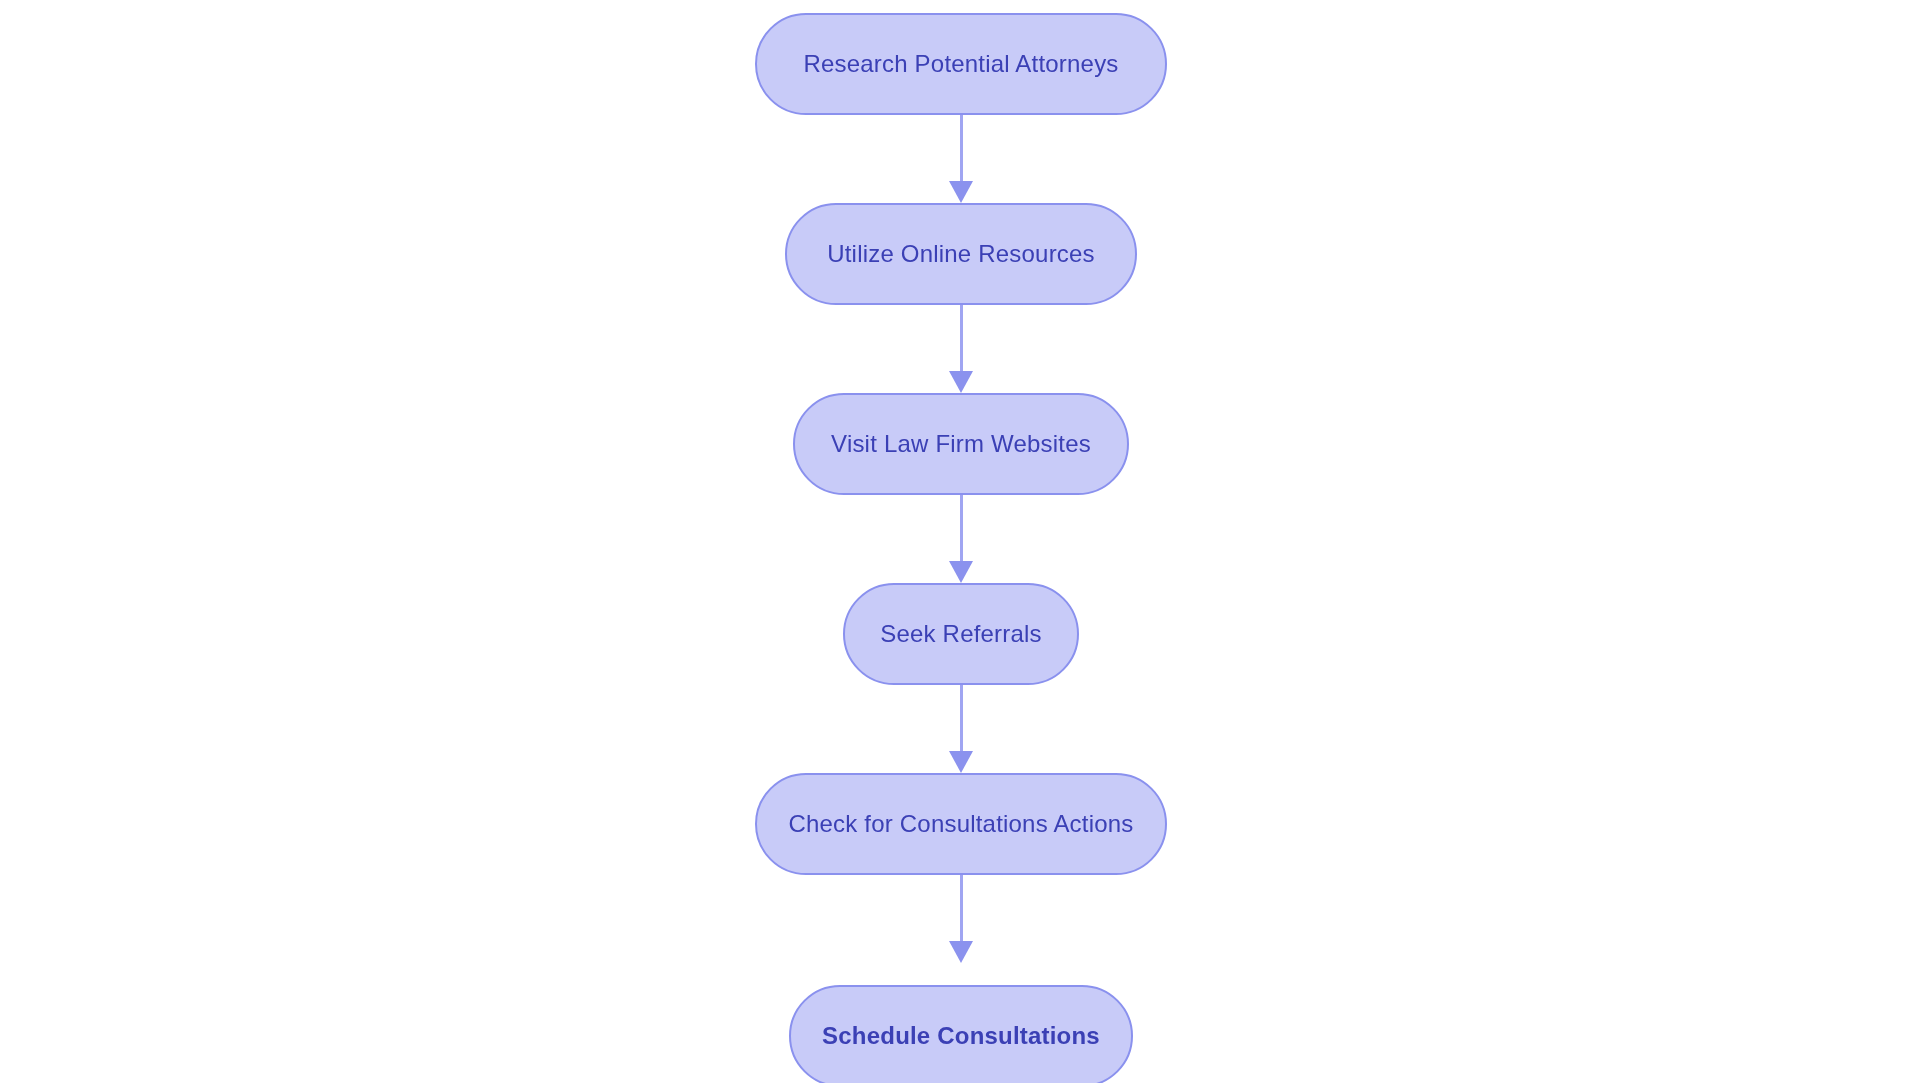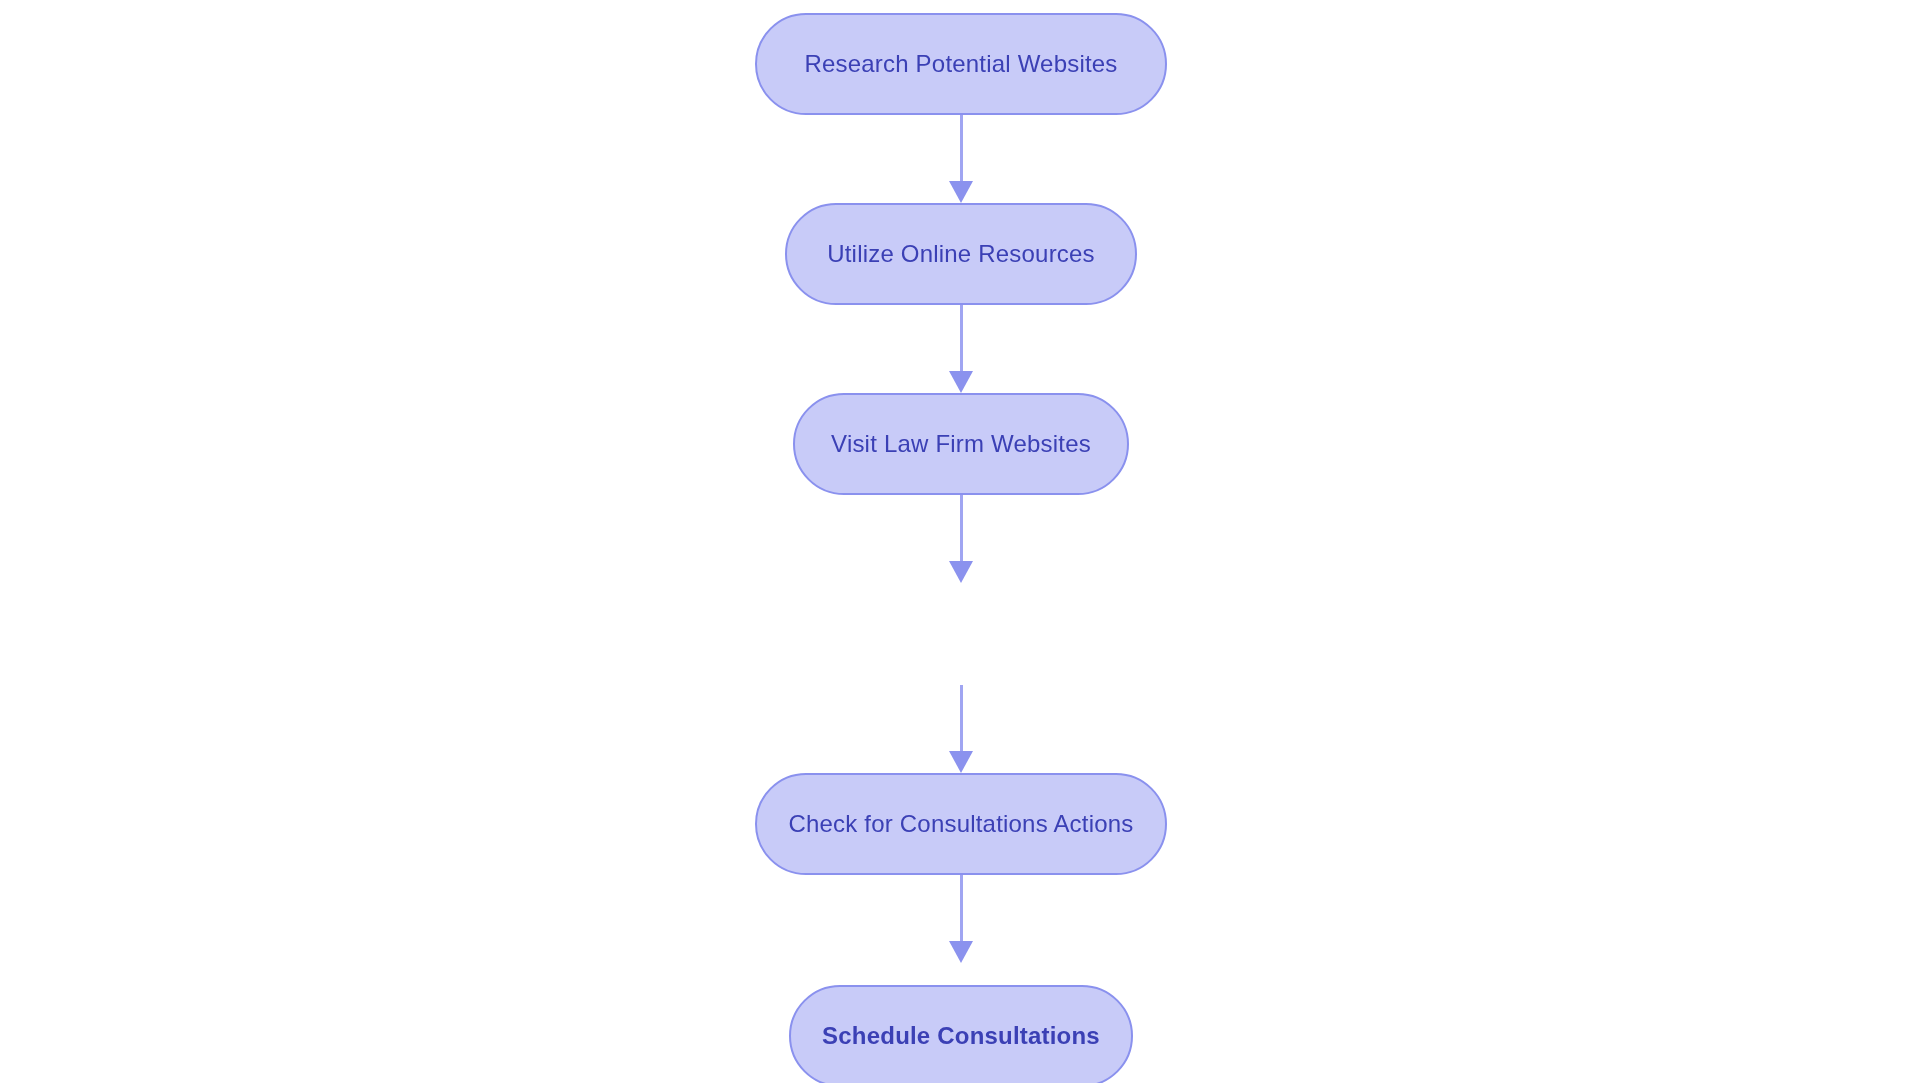--- a/index.html
+++ b/index.html
@@ -66,21 +66,21 @@
     border-right: 12px solid transparent;
     border-top: 22px solid var(--arrow, #8b92ee);
   }
 </style>
 </head>
 <body>
 
 <div class="canvas">
 
   <div class="flow-node n1">
-    <span>Research Potential Websites</span>
+    <span>Research Potential Attorneys</span>
   </div>
 
   <div class="flow-arrow a1">
     <div class="stem"></div>
     <div class="head"></div>
   </div>
 
   <div class="flow-node n2">
     <span>Utilize Online Resources</span>
   </div>
@@ -92,20 +92,23 @@
 
   <div class="flow-node n3">
     <span>Visit Law Firm Websites</span>
   </div>
 
   <div class="flow-arrow a3">
     <div class="stem"></div>
     <div class="head"></div>
   </div>
 
+  <div class="flow-node n4">
+    <span>Seek Referrals</span>
+  </div>
 
   <div class="flow-arrow a4">
     <div class="stem"></div>
     <div class="head"></div>
   </div>
 
   <div class="flow-node n5">
     <span>Check for Consultations Actions</span>
   </div>
 

